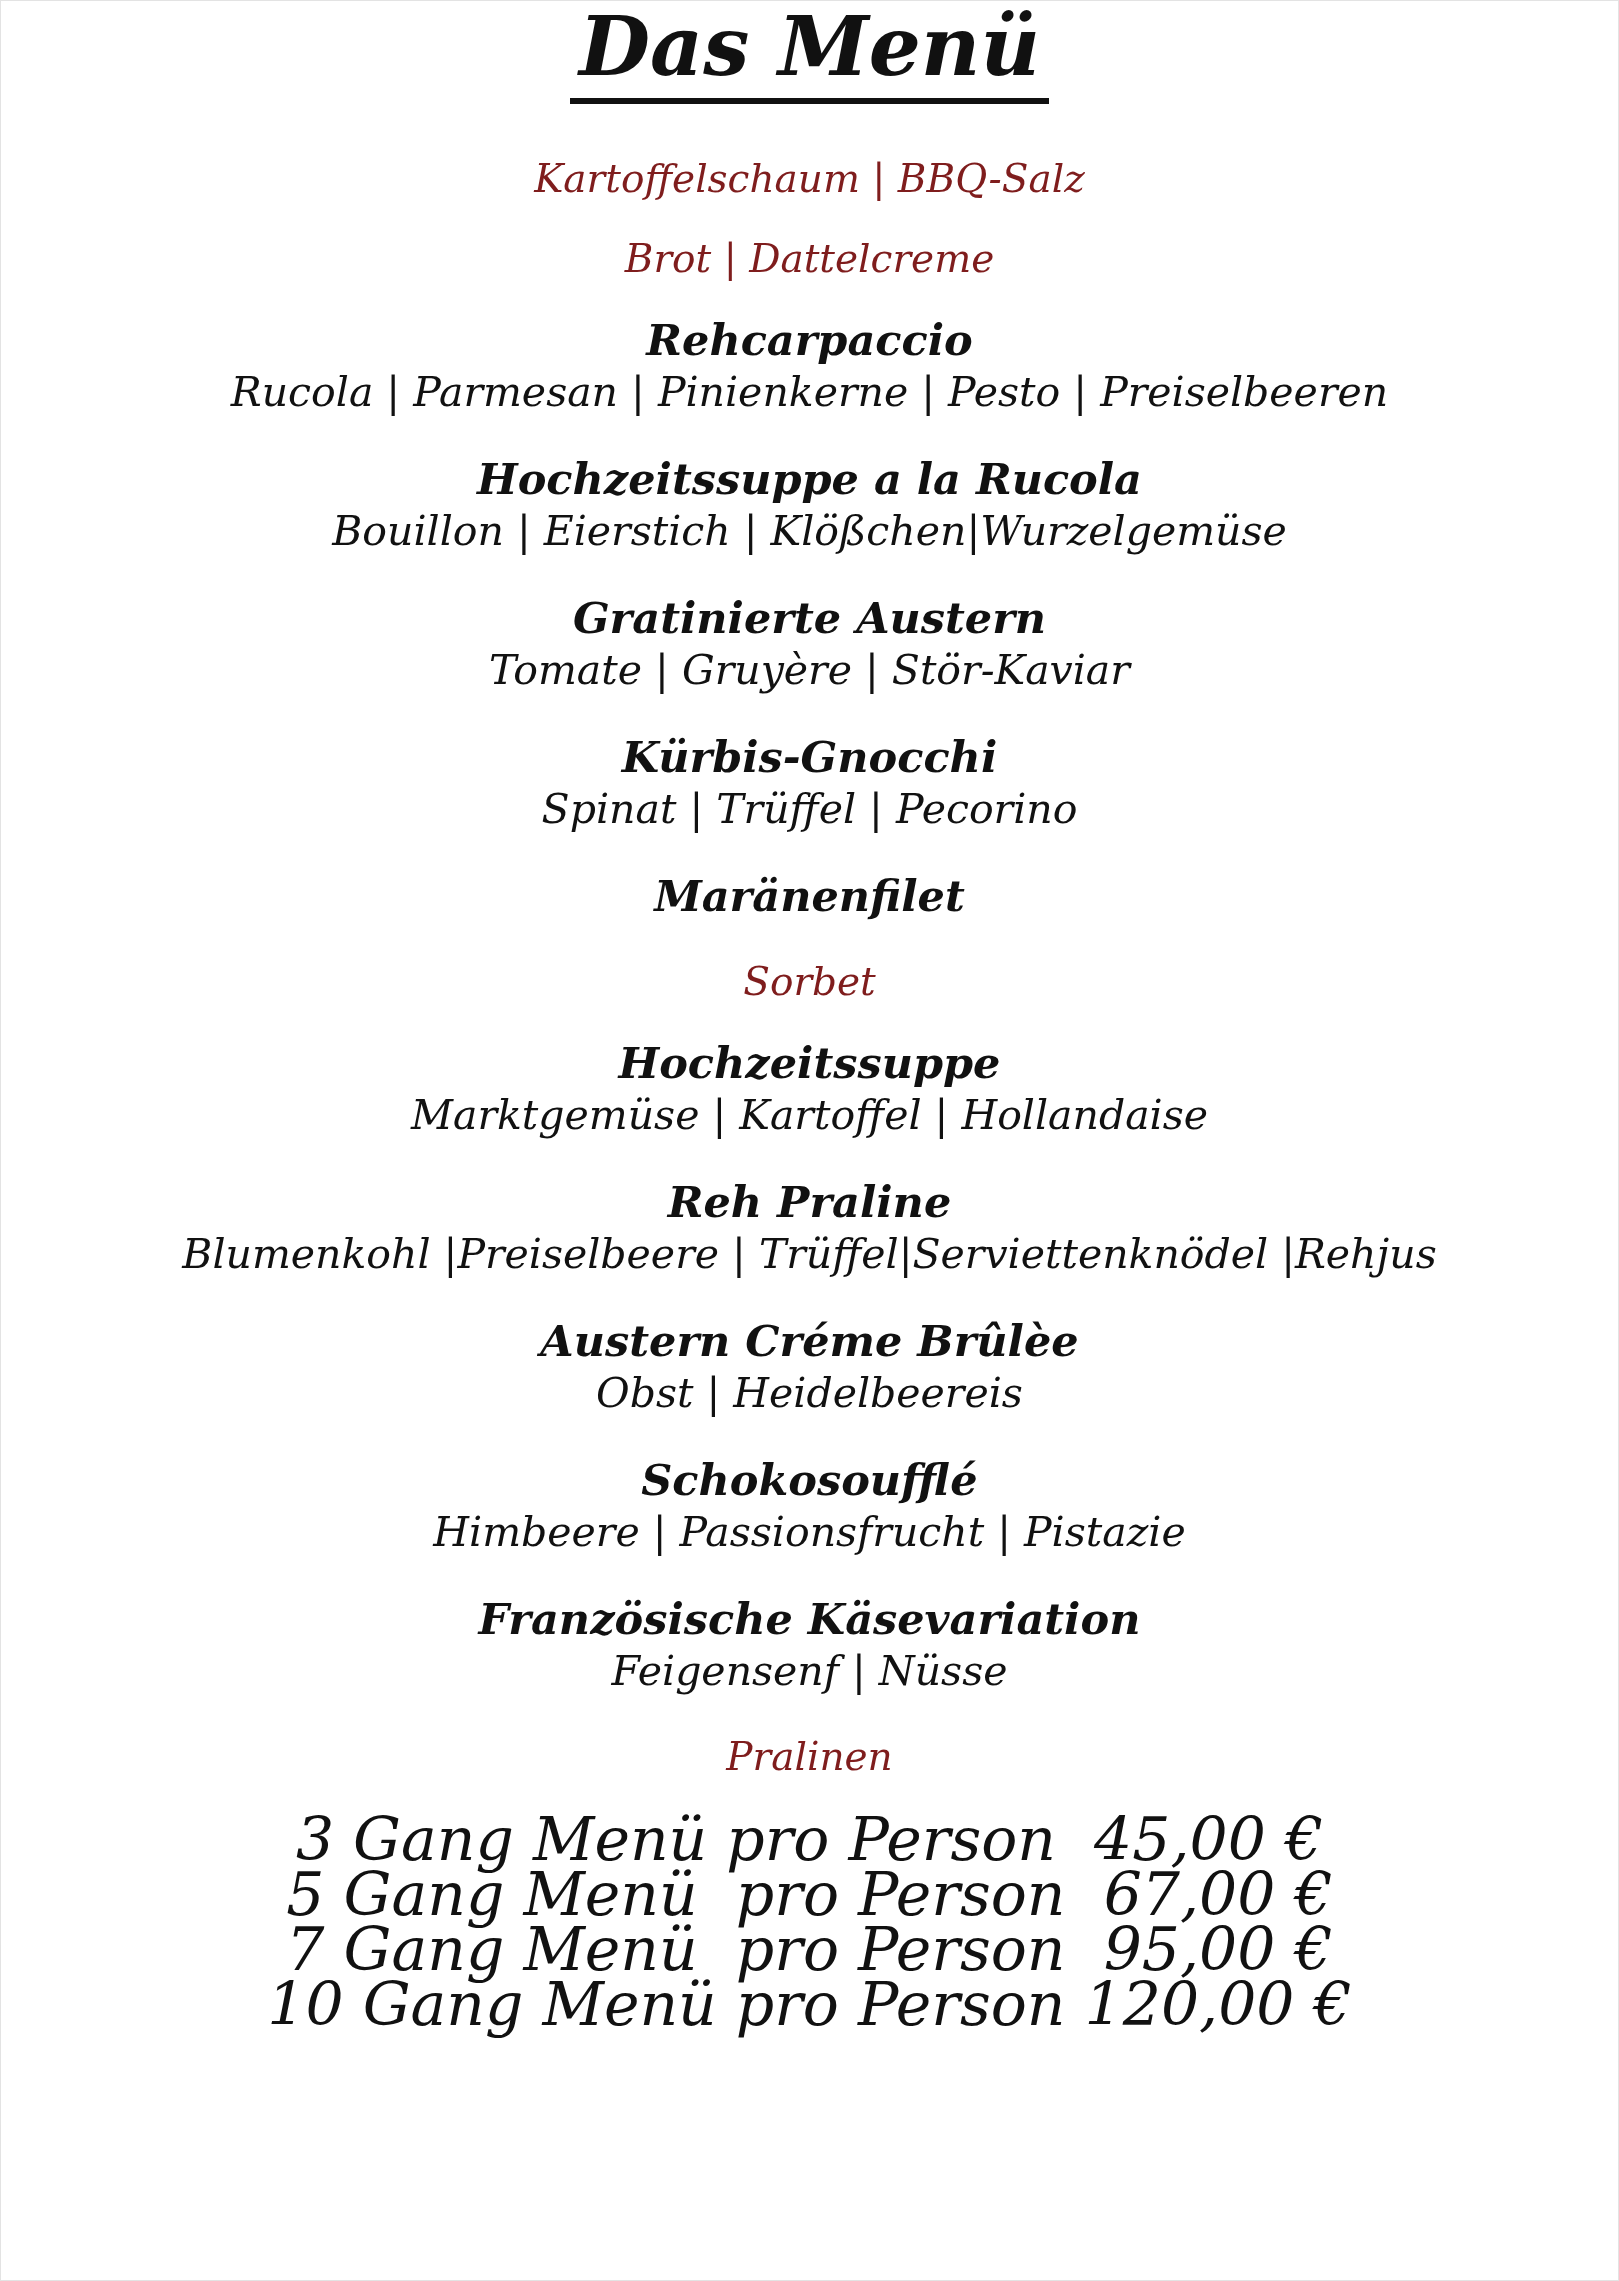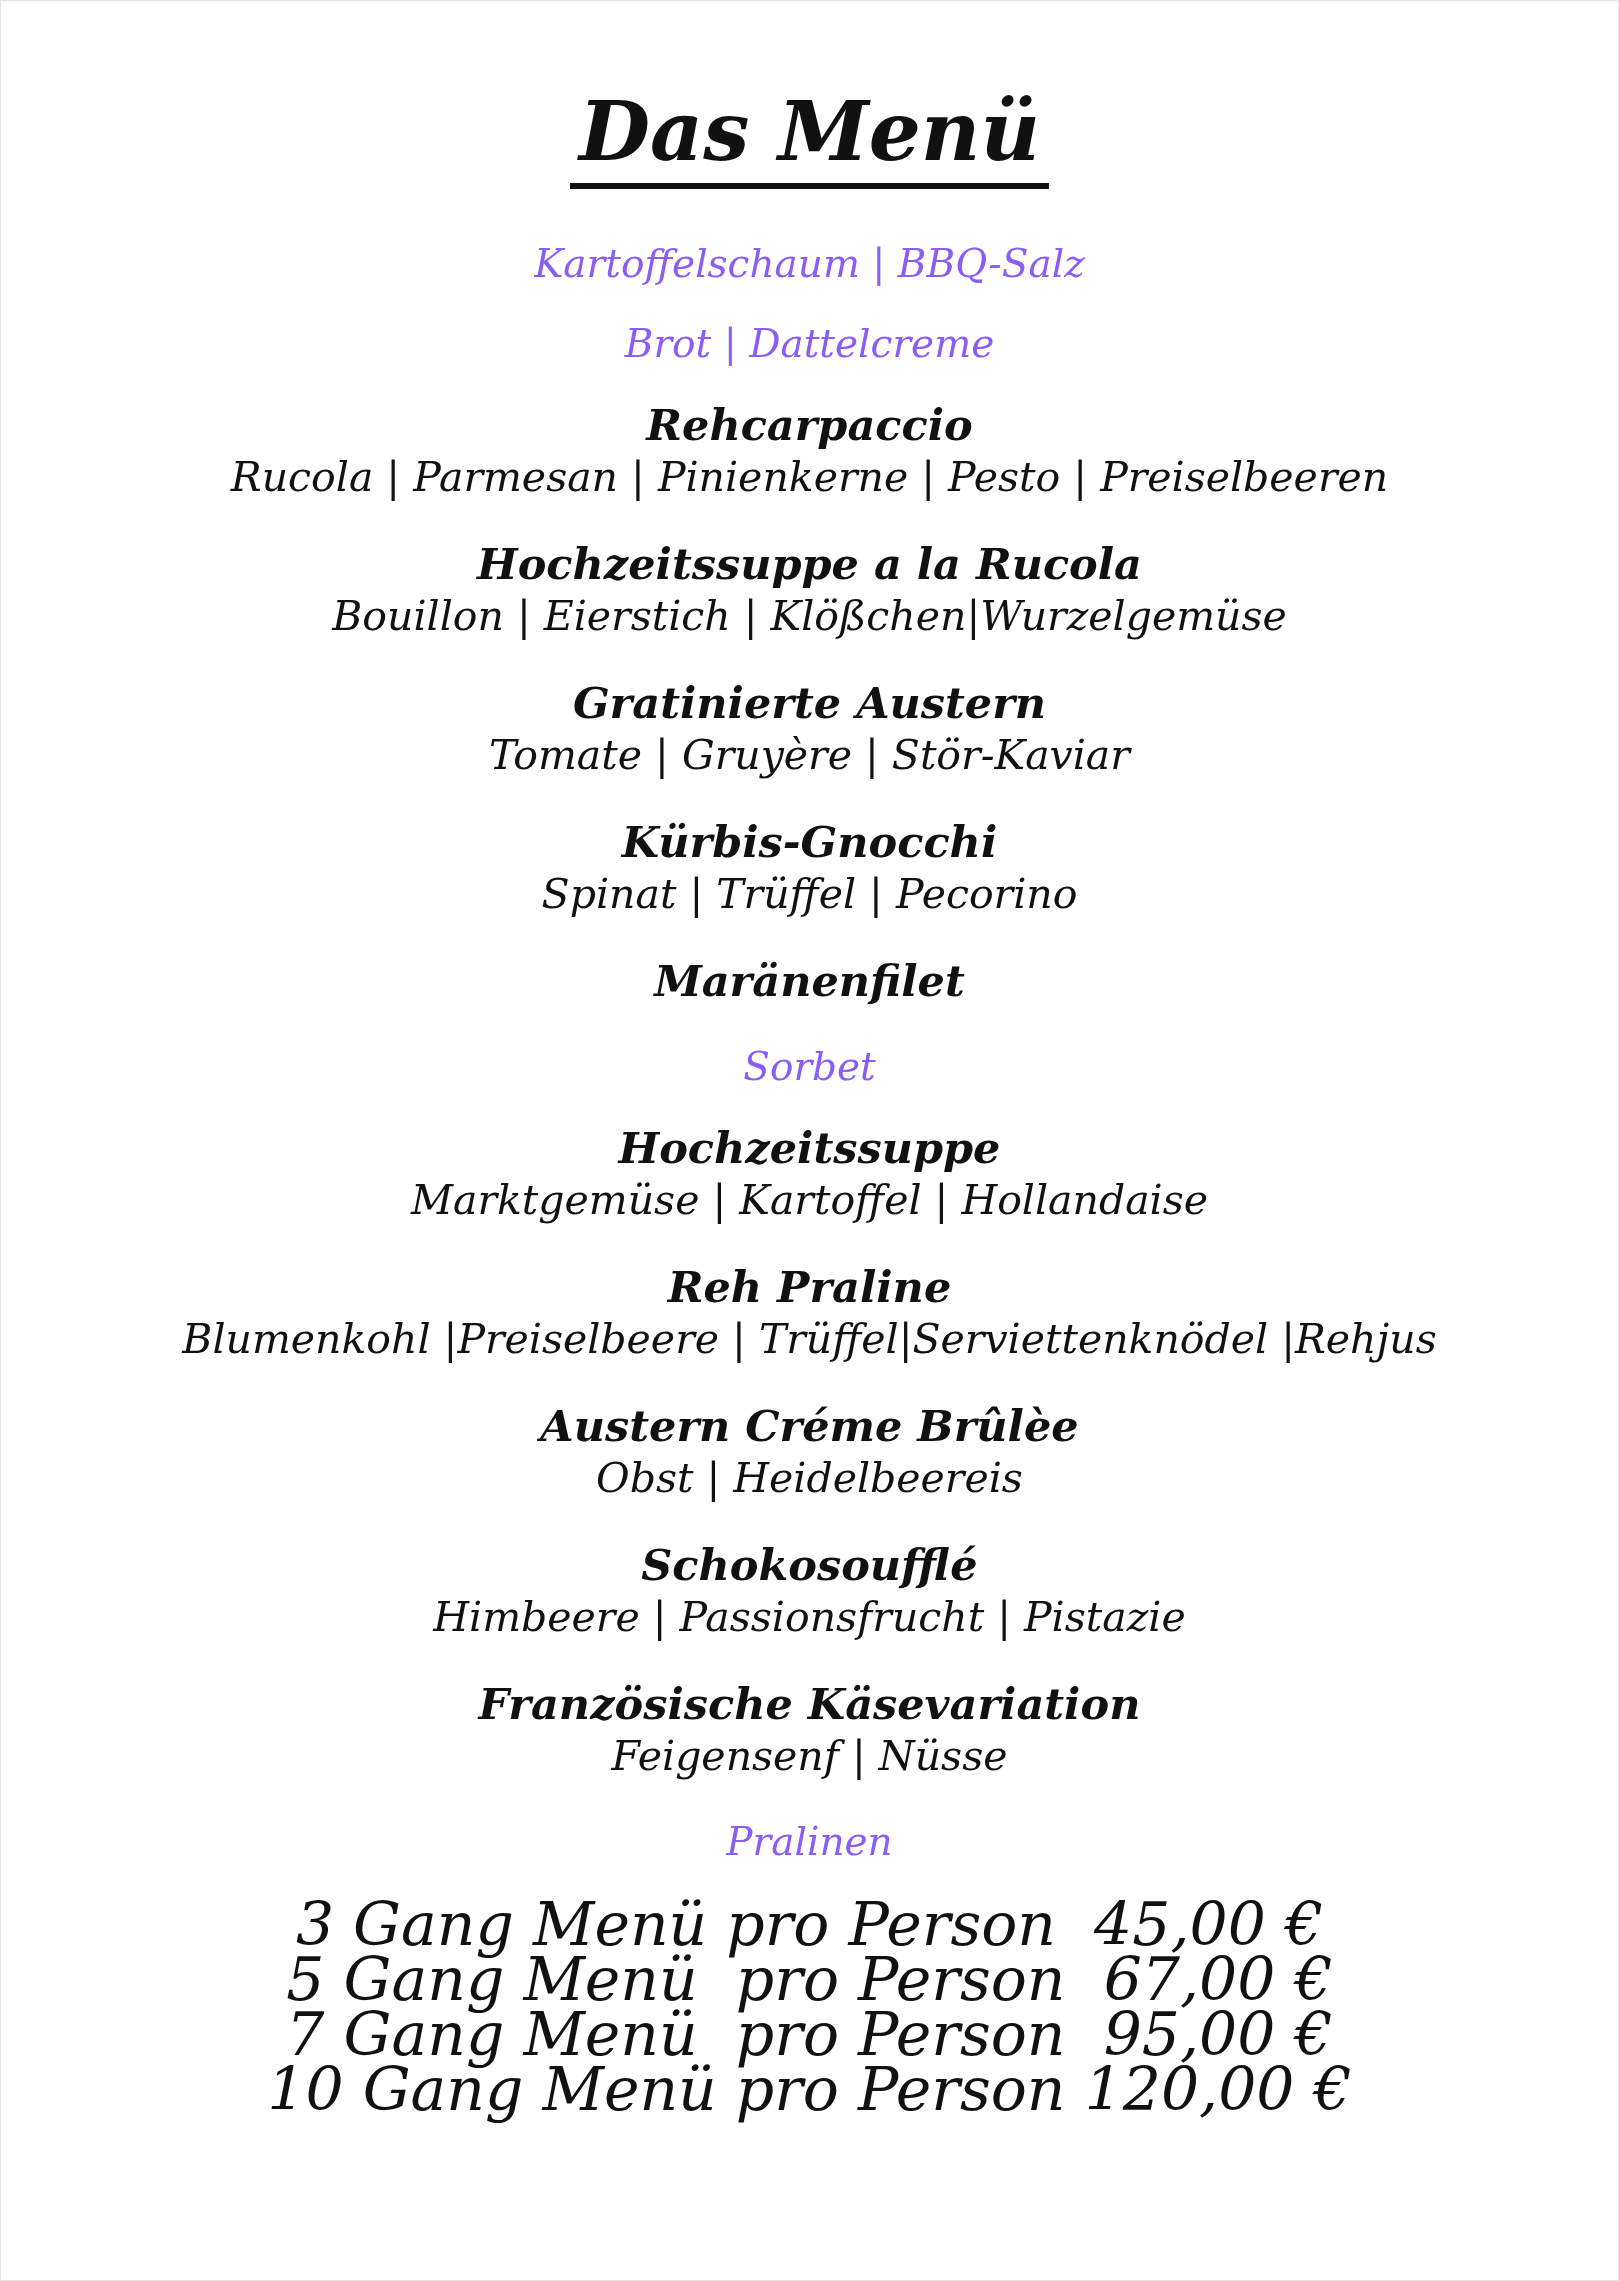--- a/index.html
+++ b/index.html
@@ -11,36 +11,35 @@
     position: relative;
     width: 1619px;
     height: 2281px;
     box-sizing: border-box;
     background: #ffffff;
     border: 1.8px solid #e3e3e3;
     text-align: center;
     font-family: "DejaVu Serif", "Liberation Serif", serif;
     font-style: italic;
     color: #111111;
-    padding-top: 85px;
     overflow: hidden;
   }
   .menu-title {
     display: inline-block;
     font-size: 82px;
     line-height: 1.1;
     font-weight: bold;
     padding: 0 9px 7.1px 9px;
     border-bottom: 6.2px solid #111111;
     margin: 0 0 50px 0;
   }
   .interlude {
     font-size: 39px;
     line-height: 50px;
-    color: #8b5cf6;
+    color: #7f1d1d;
     margin: 0 0 30px 0;
     white-space: pre-wrap;
   }
   .course {
     margin: 0 0 35px 0;
   }
   .course-name {
     font-size: 43px;
     line-height: 52px;
     font-weight: bold;

